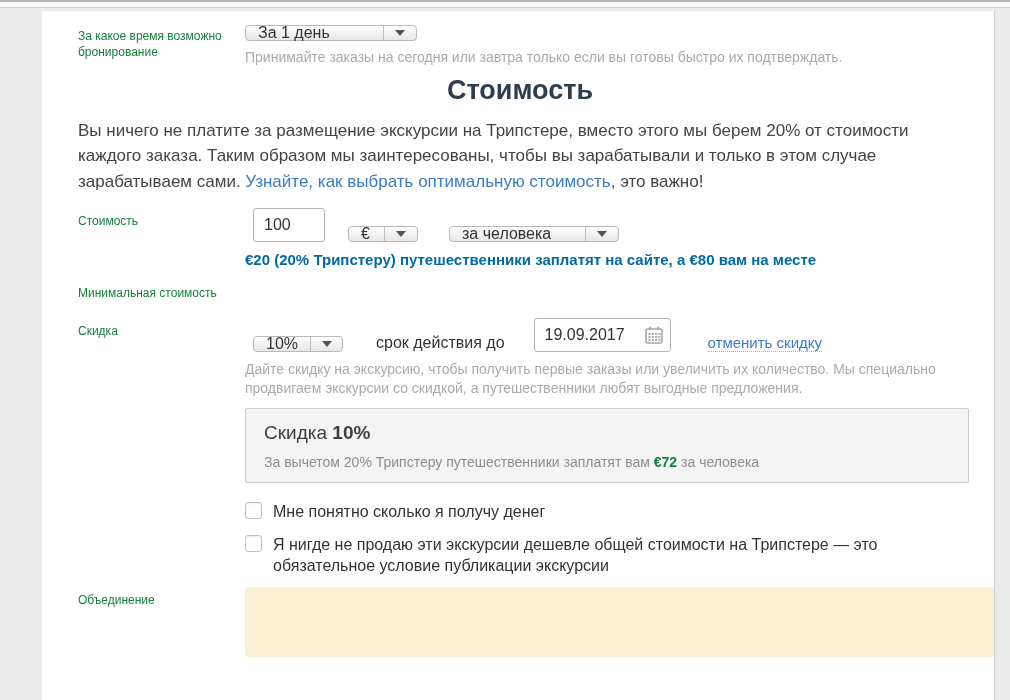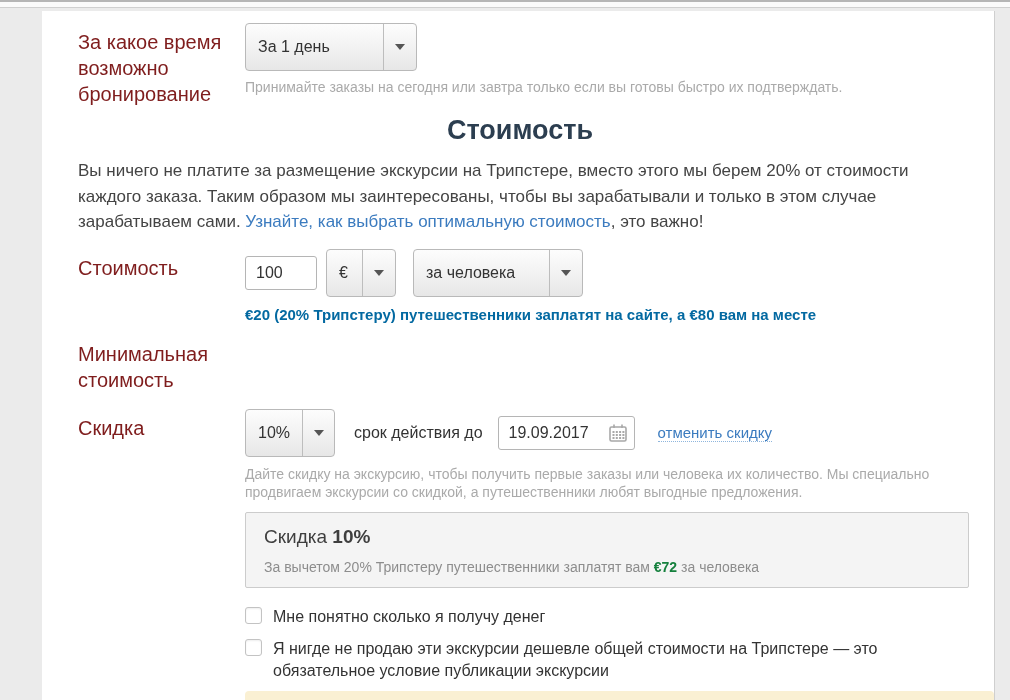--- a/index.html
+++ b/index.html
@@ -15,27 +15,27 @@
     background:#fafafa; border-top:2px solid #b5b5b5; border-bottom:1px solid #cfcfcf;
   }
   .panel {
     position:absolute; left:42px; top:11px; width:953px; height:720px;
     background:#fff; border-right:1px solid #cfcfcf;
     padding:6px 0 0 36px;
   }
   .form-row { display:flex; align-items:flex-start; }
   .row-label {
     width:167px; flex-shrink:0; padding:6px 22px 0 0;
-    font-size:20px; line-height:1.3; color:#7f1d1d;
+    font-size:12px; line-height:1.3; color:#15803d;
   }
   .row-content { flex:1; max-width:724px; }
 
   
   .dropdown {
-    display:inline-flex; align-items:stretch; height:48px; vertical-align:middle;
+    display:inline-flex; align-items:stretch; height:16px; vertical-align:middle;
     border:1px solid #b9b9b9; border-radius:4px;
     background:linear-gradient(#fdfdfd,#e7e7e7); cursor:pointer;
   }
   .dropdown .dd-text { flex:1; display:flex; align-items:center; padding:0 12px; font-size:16px; color:#333; white-space:nowrap; }
   .dropdown .dd-caret { width:33px; border-left:1px solid #bdbdbd; display:flex; align-items:center; justify-content:center; }
   .caret { width:0; height:0; border-left:5px solid transparent; border-right:5px solid transparent; border-top:6px solid #555; }
   .dd-booking { width:172px; }
   .dd-currency { width:70px; }
   .dd-unit { width:170px; }
   .dd-discount { width:90px; }
@@ -43,21 +43,21 @@
   .text-input {
     height:34px; border:1px solid #b5b5b5; border-radius:3px;
     font-family:inherit; font-size:16px; color:#333; padding:0 10px; background:#fff;
   }
   .help { font-size:14px; color:#aaa; line-height:1.35; }
 
   .heading { width:884px; margin:8px 0 0; text-align:center; font-size:27px; font-weight:bold; color:#2c3e50; }
   .intro { width:884px; margin:12px 0 0; font-size:17px; line-height:1.5; color:#444; }
   .intro a { color:#3b7bbf; text-decoration:none; cursor:pointer; }
 
-  .controls-line { display:flex; align-items:center; gap:9px; }
+  .controls-line { display:flex; align-items:flex-end; gap:23px;margin-left:8px; }
   .price-note { margin-top:9px; font-size:15px; font-weight:bold; color:#0369a1; }
 
   .until-label { font-size:16px; color:#333; margin:0 6px 0 10px; white-space:nowrap; }
   .date-wrap { position:relative; display:inline-block; }
   .date-input { width:137px; padding-right:36px; }
   .cal-icon { position:absolute; right:8px; top:8px; cursor:pointer; }
   .cancel-link { margin-left:14px; font-size:15px; color:#3b7bbf; text-decoration:none; border-bottom:1px dotted #8fb6dd; cursor:pointer; white-space:nowrap; }
 
   .summary {
     width:724px; margin-top:10px; padding:11px 18px 12px;
@@ -168,21 +168,21 @@
                 <rect x="3.5" y="13" width="2" height="2"></rect>
                   <rect x="6.8" y="13" width="2" height="2"></rect>
                   <rect x="10.1" y="13" width="2" height="2"></rect>
                   <rect x="13.4" y="13" width="2" height="2"></rect>
               </g>
             </svg>
           </span>
         </span>
         <a class="cancel-link">отменить скидку</a>
       </div>
-      <div class="help" style="margin-top:8px;">Дайте скидку на экскурсию, чтобы получить первые заказы или человека их количество. Мы специально продвигаем экскурсии со скидкой, а путешественники любят выгодные предложения.</div>
+      <div class="help" style="margin-top:8px;">Дайте скидку на экскурсию, чтобы получить первые заказы или увеличить их количество. Мы специально продвигаем экскурсии со скидкой, а путешественники любят выгодные предложения.</div>
 
       <div class="summary">
         <div class="big"><span>Скидка </span><b>10%</b></div>
         <div class="fine"><span>За вычетом 20% Трипстеру путешественники заплатят вам </span><b>€72</b><span> за человека</span></div>
       </div>
 
       <div class="cb-row mt-cb1">
         <span class="cb"></span>
         <span>Мне понятно сколько я получу денег</span>
       </div>

